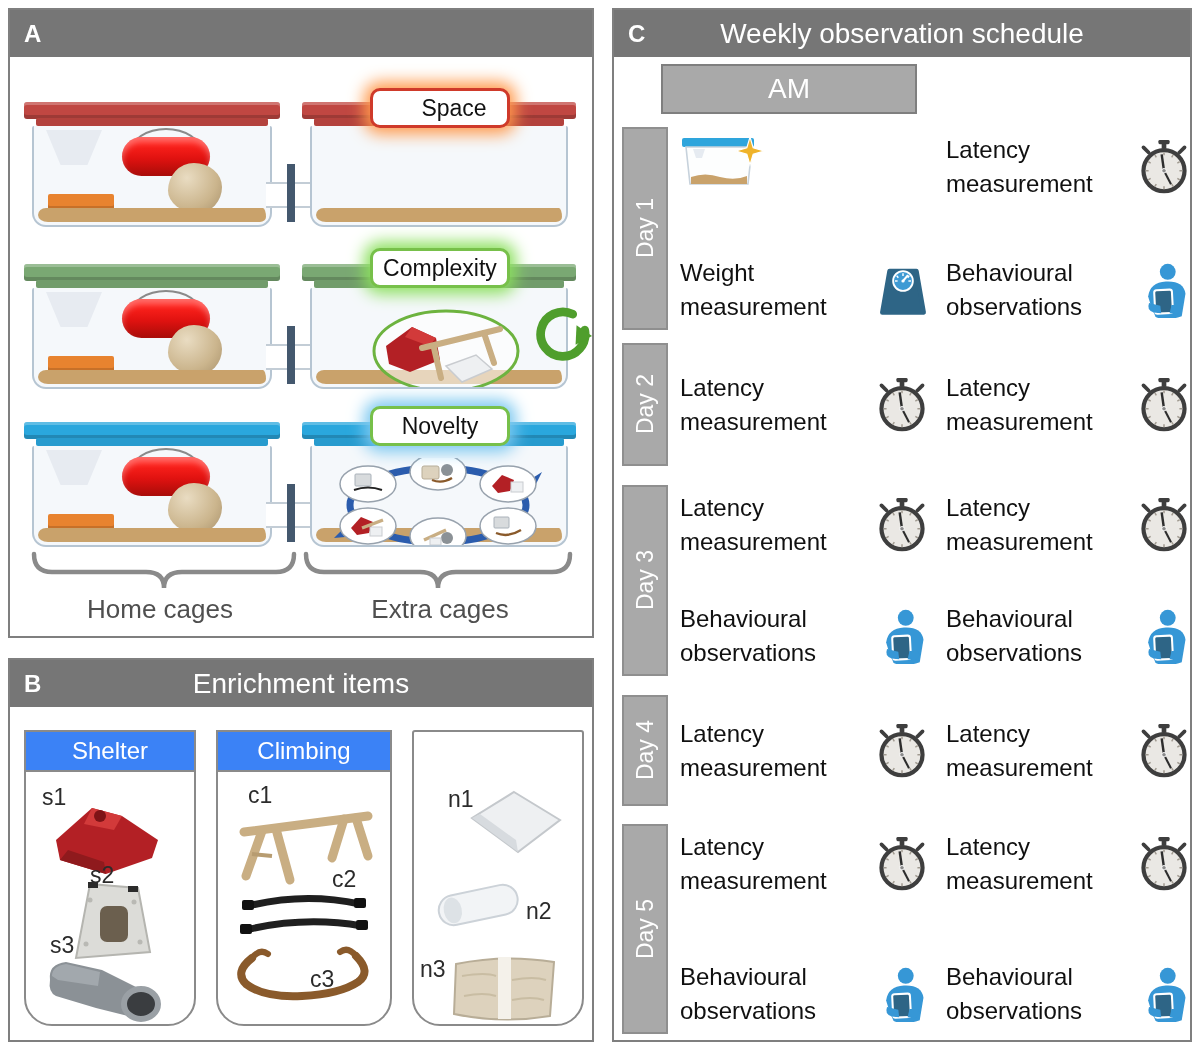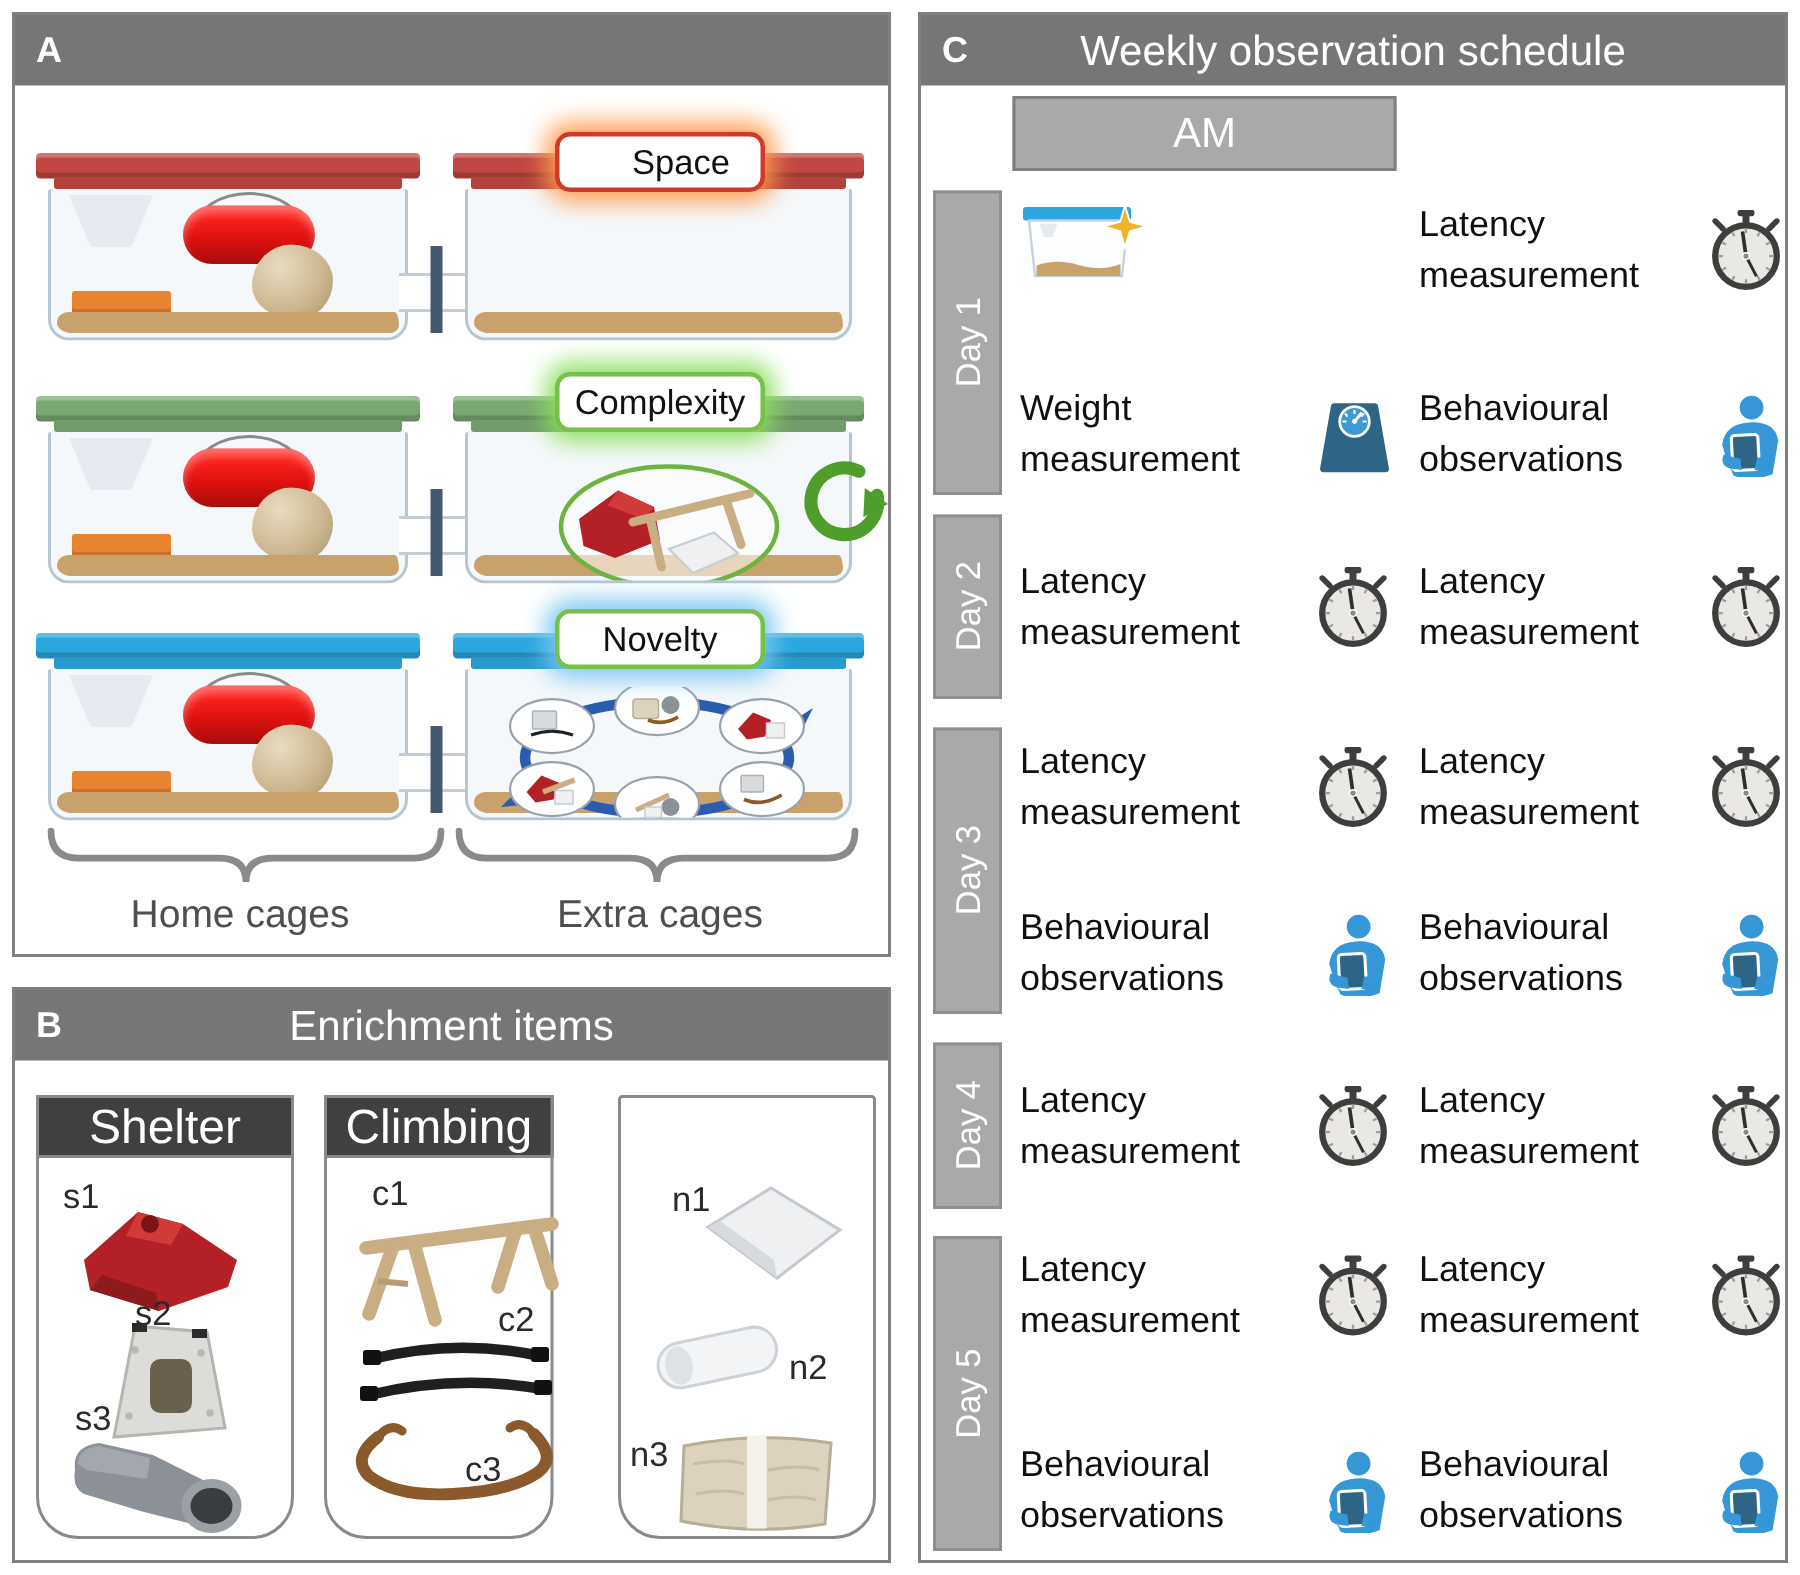--- a/index.html
+++ b/index.html
@@ -53,31 +53,31 @@
   .group-oval { position:absolute; z-index:3; }
   .rot-arrow { position:absolute; z-index:4; }
   .braces { position:absolute; left:0; top:540px; }
   .area-label { position:absolute; top:584px; font-size:26px; color:#4f4f4f; text-align:center; }
   .area-label.home  { left:40px;  width:220px; }
   .area-label.extra { left:310px; width:240px; }
 
   
   .b-col { position:absolute; top:70px; height:296px; background:#fff; border:2px solid #8a8a8a;
            border-radius:3px 3px 28px 28px; }
-  .b-col-head { position:absolute; left:-2px; right:-2px; top:-2px; height:42px; background:#404040;
+  .b-col-head { position:absolute; left:-2px; right:-2px; top:-2px; height:42px; background:#3b82f6;
                 border:2px solid #8a8a8a; display:flex; align-items:center; justify-content:center;
-                color:#fff; font-size:32px; }
+                color:#fff; font-size:24px; }
   .b-body { position:absolute; left:0; right:0; top:42px; bottom:0;padding-left:36px; }
   .b-item-label { position:absolute; font-size:23px; color:#2b2b2b; }
   .b-glyph { position:absolute; }
 
   
   .colhead { position:absolute; top:54px; height:50px; background:#a9a9a9; border:2px solid #7f7f7f;
              color:#fff; font-size:28px; display:flex; align-items:center; justify-content:center; }
-  .colhead.am { left:61px; width:256px; }
+  .colhead.am { left:47px; width:256px; }
   .colhead.pm { left:326px; width:252px; }
   .day-group { position:absolute; left:0; width:580px; }
   .day-box { position:absolute; left:8px; top:0; bottom:0; width:46px; background:#a9a9a9;
              border:2px solid #8f8f8f; display:flex; align-items:center; justify-content:center; }
   .day-text { writing-mode:vertical-rl; transform:rotate(180deg); color:#fff; font-size:23px; white-space:nowrap; }
   .sched-col { position:absolute; top:0; bottom:0; display:flex; flex-direction:column; }
   .sched-col.two { justify-content:space-between; padding:6px 0; }
   .sched-col.one { justify-content:center; }
   .sched-col.am { left:66px; width:250px; }
   .sched-col.pm { left:332px; width:246px; }
@@ -258,21 +258,21 @@
                 <circle cx="76" cy="64" r="2.5" fill="#b9b9b4"></circle>
               </svg></span>
             <div class="b-item-label" style="left:24px;top:158px">s3</div>
            <span class="b-glyph" style="left:18px;top:178px"><svg width="126" height="72" viewBox="0 0 126 72">
                 <path d="M6 28 Q4 12 22 10 L58 18 L98 38 L92 66 L52 56 L12 44 Q4 40 6 28 Z" fill="#8b9196"></path>
                 <path d="M8 24 Q8 14 22 12 L56 20 L54 34 L14 28 Z" fill="#a2a8ad"></path>
                 <ellipse cx="97" cy="52" rx="17" ry="15" fill="#3a3d40" stroke="#9aa0a5" stroke-width="6"></ellipse>
               </svg></span>
           </div>
         </div>
-        <div class="b-col" style="left: 206px; width: 153px;">
+        <div class="b-col" style="left: 206px; width: 176px;">
           <div class="b-col-head">Climbing</div>
                  <div class="b-body">
             <div class="b-item-label" style="left:30px;top:8px">c1</div>
            <span class="b-glyph" style="left:14px;top:24px"><svg width="148" height="88" viewBox="0 0 148 88">
                 <g stroke="#c9ae83" stroke-width="9" stroke-linecap="round">
                   <line x1="12" y1="34" x2="136" y2="18"></line>
                   <line x1="30" y1="33" x2="14" y2="78"></line>
                   <line x1="44" y1="31" x2="58" y2="82"></line>
                   <line x1="112" y1="21" x2="100" y2="60"></line>
                   <line x1="124" y1="20" x2="136" y2="58"></line>

